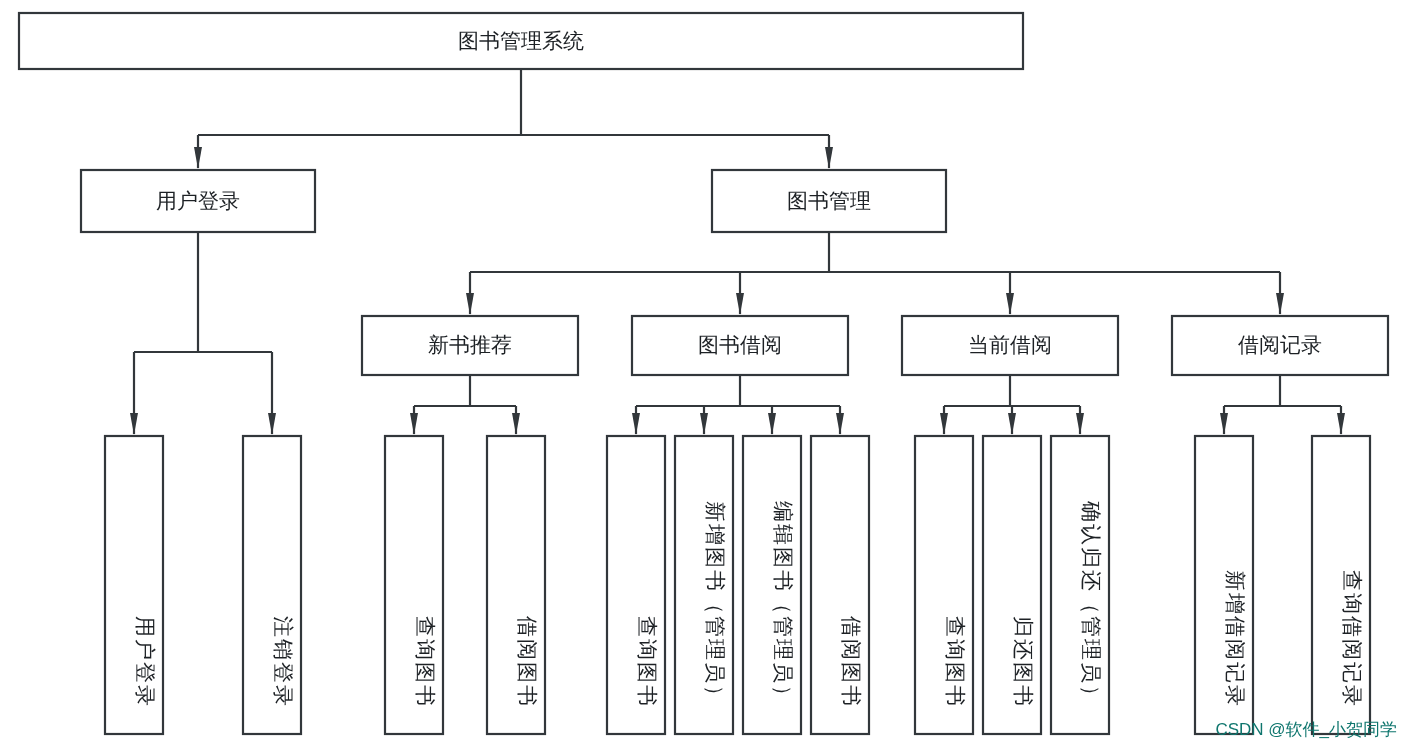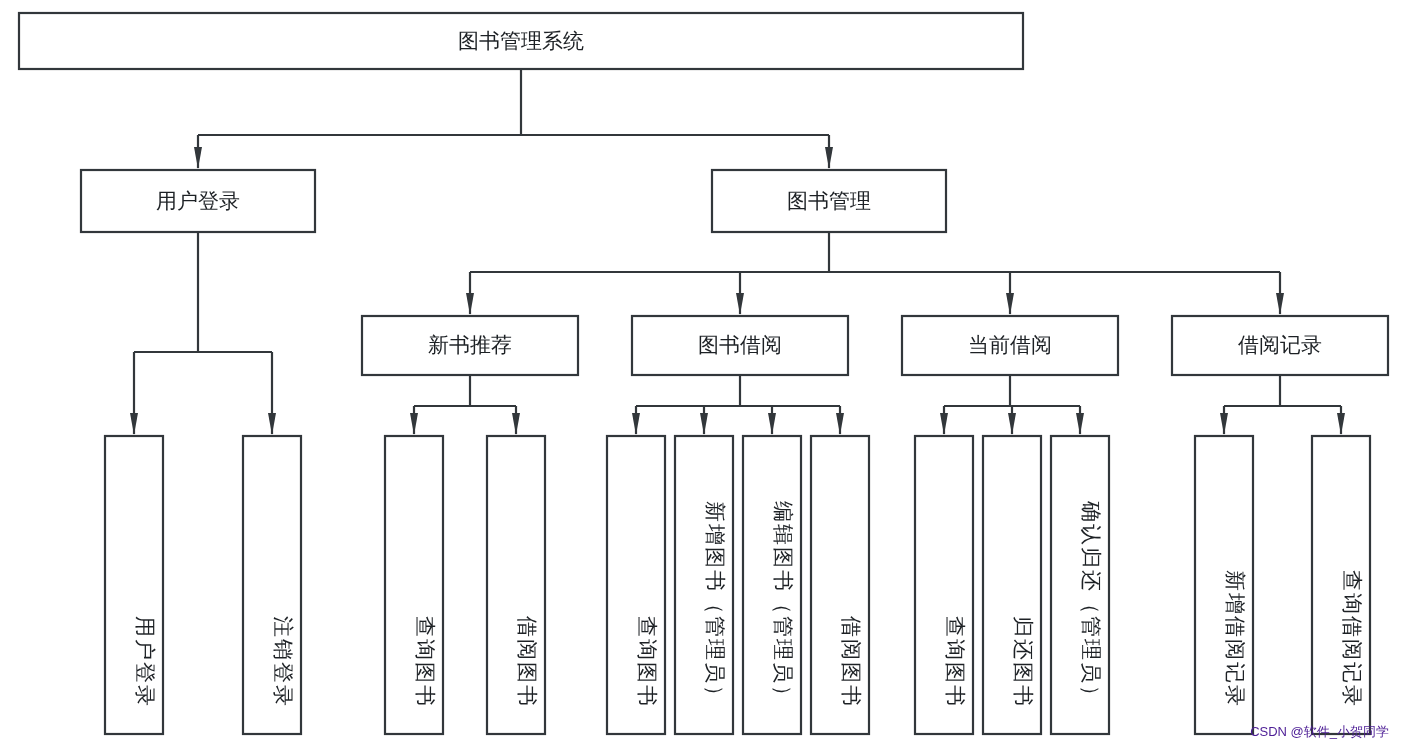--- a/index.html
+++ b/index.html
@@ -54,25 +54,25 @@
   .node-label-v {
     font-family: "Liberation Sans", "DejaVu Sans", sans-serif;
     font-size: 21px;
     fill: #1d2125;
     text-anchor: start;
     dominant-baseline: middle;
     letter-spacing: 2px;
   }
   .watermark {
     position: absolute;
-    right: 16px;
+    right: 8px;
     bottom: 6px;
     font-family: "Liberation Sans", "DejaVu Sans", sans-serif;
-    font-size: 13px;
-    color: #4c1d95;
+    font-size: 17px;
+    color: #0f766e;
     white-space: nowrap;
     user-select: none;
     pointer-events: none;
   }
 </style>
 </head>
 <body>
 
 <div id="diagram-root">
 

